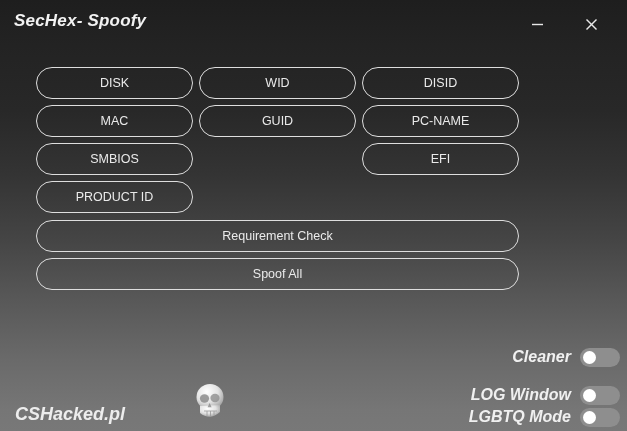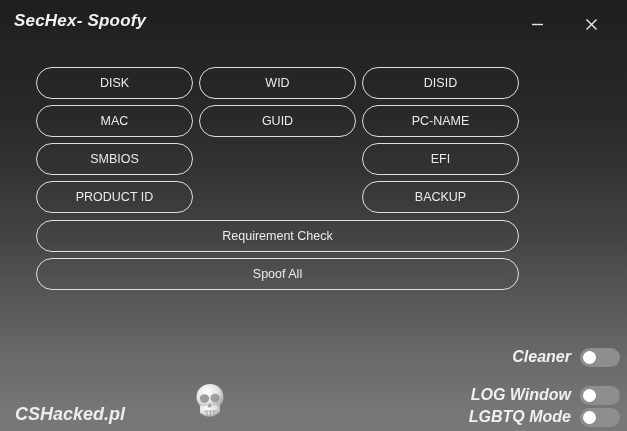--- a/index.html
+++ b/index.html
@@ -193,21 +193,20 @@
       <button class="pill col-c">PC-NAME</button>
     </div>
 
     <div class="row" style="top:83px;border-radius:12px;">
       <button class="pill col-a">SMBIOS</button>
       <button class="pill col-c">EFI</button>
     </div>
 
     <div class="row" style="top:121px;">
       <button class="pill col-a">PRODUCT ID</button>
-      <button class="pill col-c">BACKUP</button>
     </div>
 
     <div class="row" style="top:160px;">
       <button class="pill col-wide">Requirement Check</button>
     </div>
     <div class="row" style="top:198px;">
       <button class="pill col-wide">Spoof All</button>
     </div>
   </div>
 

